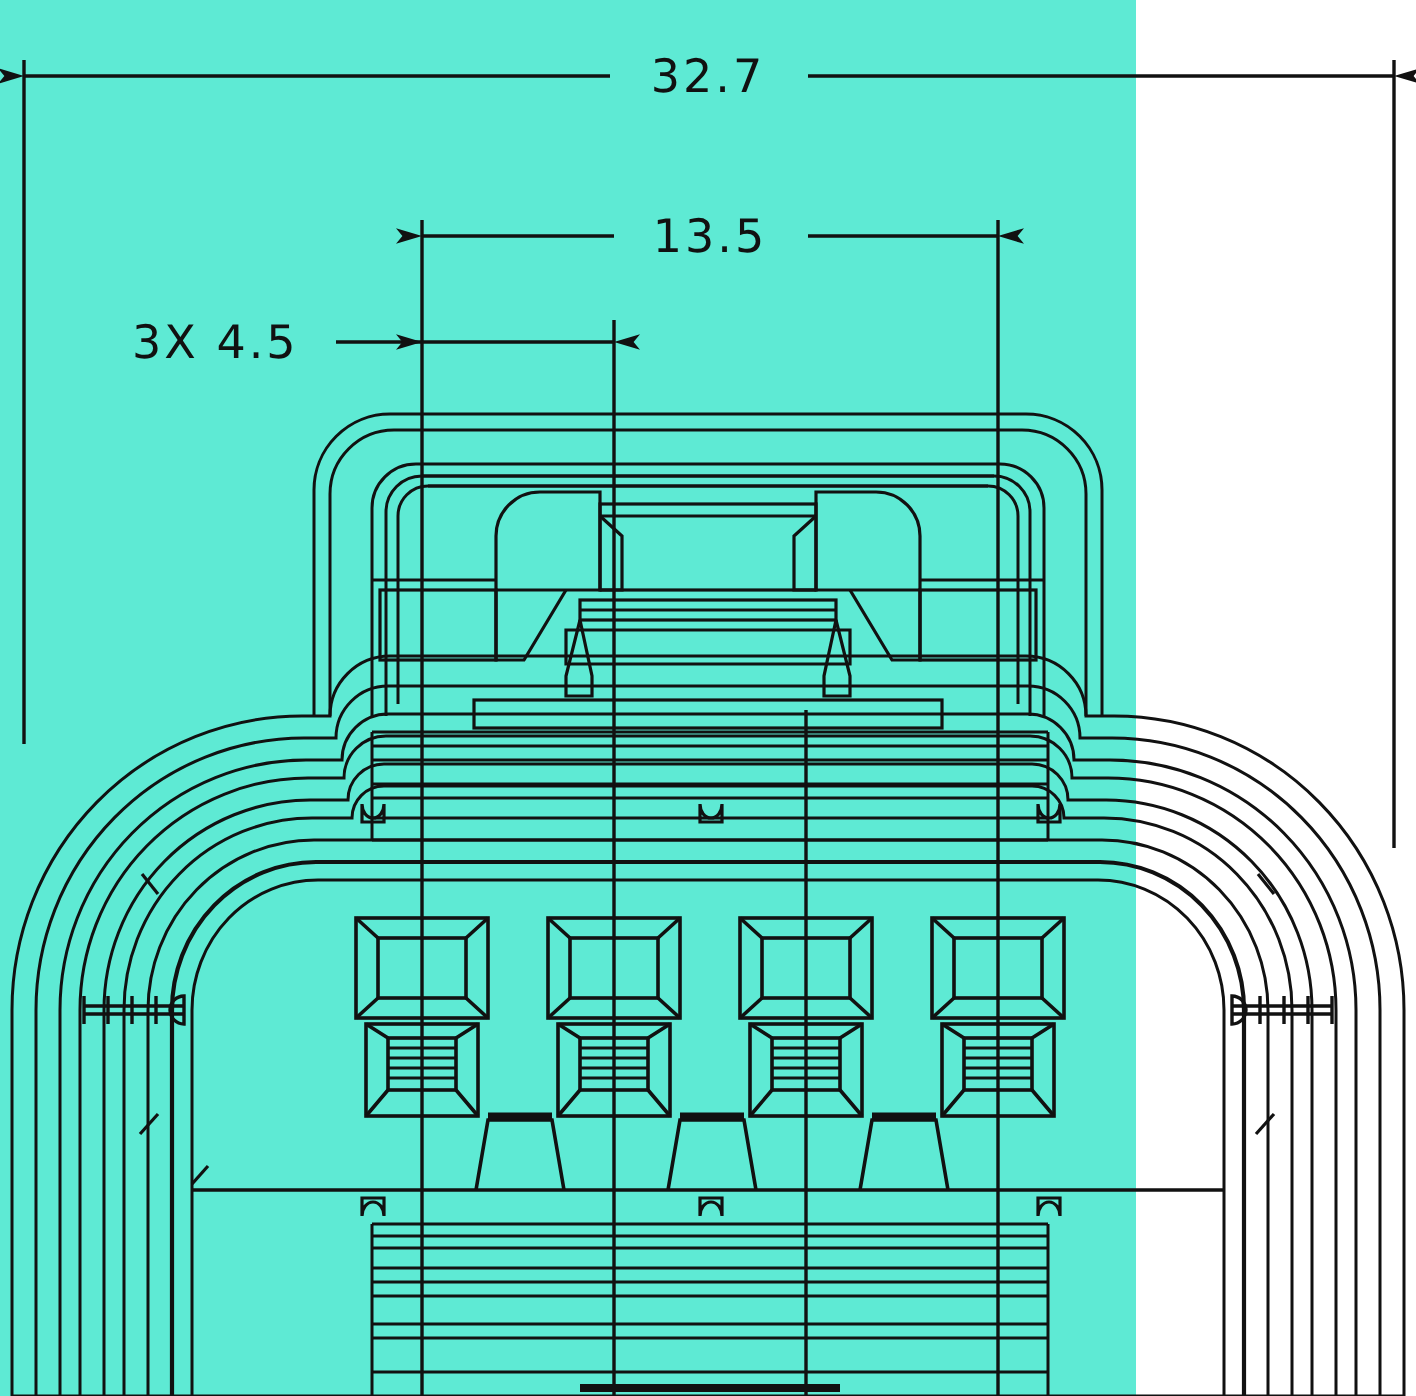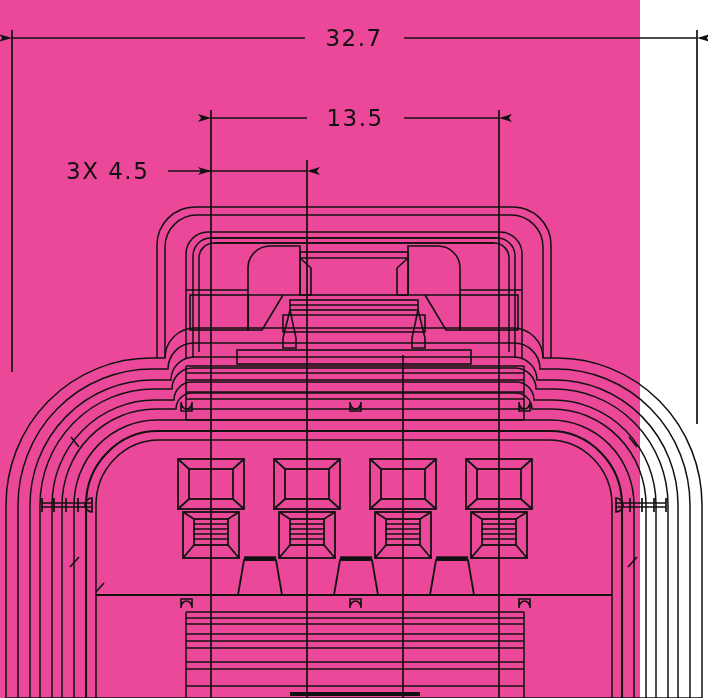--- a/index.html
+++ b/index.html
@@ -1,18 +1,18 @@
 <!DOCTYPE html>
 <html><head>
 <meta charset="utf-8">
 <style>
   html,body{margin:0;padding:0;background:#ffffff;}
   body{width:708px;height:698px;overflow:hidden;
        font-family:"DejaVu Sans","Liberation Sans",sans-serif;}
-  #stage{position:relative;width:640px;height:698px;background:#ec4899;}
+  #stage{position:relative;width:568px;height:698px;background:#5eead4;}
   svg{display:block;}
   .dimtext{font-family:"DejaVu Sans","Liberation Sans",sans-serif;
            font-size:23px;letter-spacing:1.5px;fill:#111;font-weight:500;}
 </style>
 </head>
 <body>
 
 <div id="stage">
 <svg id="dwg" width="708" height="698" viewBox="0 0 708 698" shape-rendering="geometricPrecision">
 

